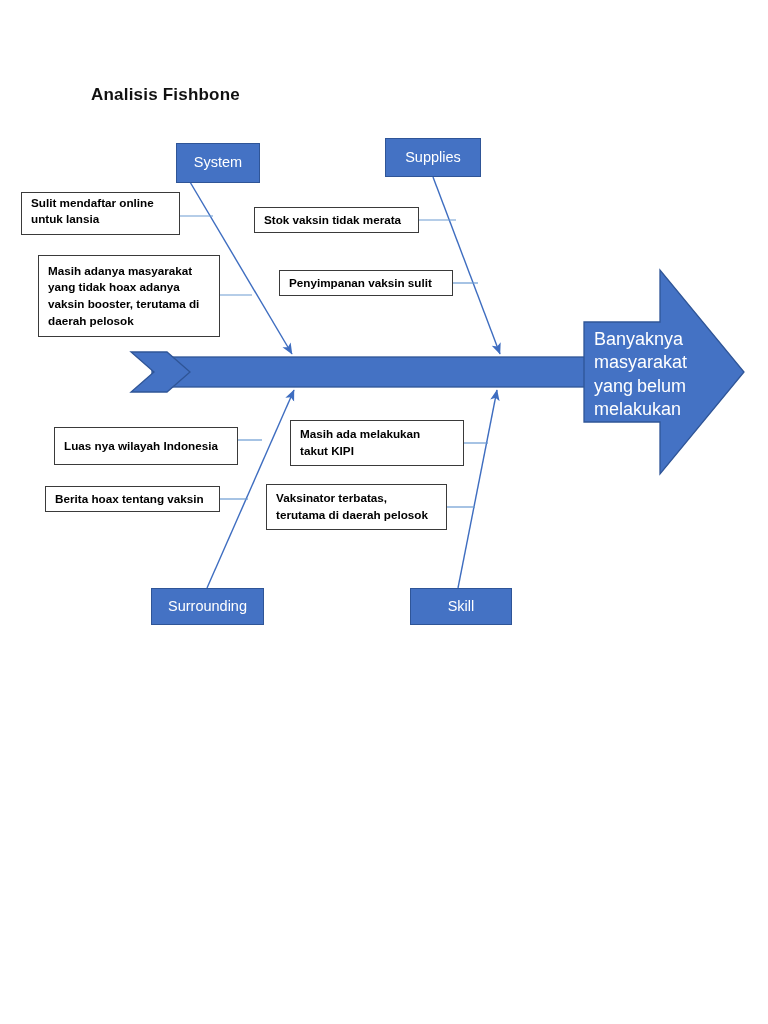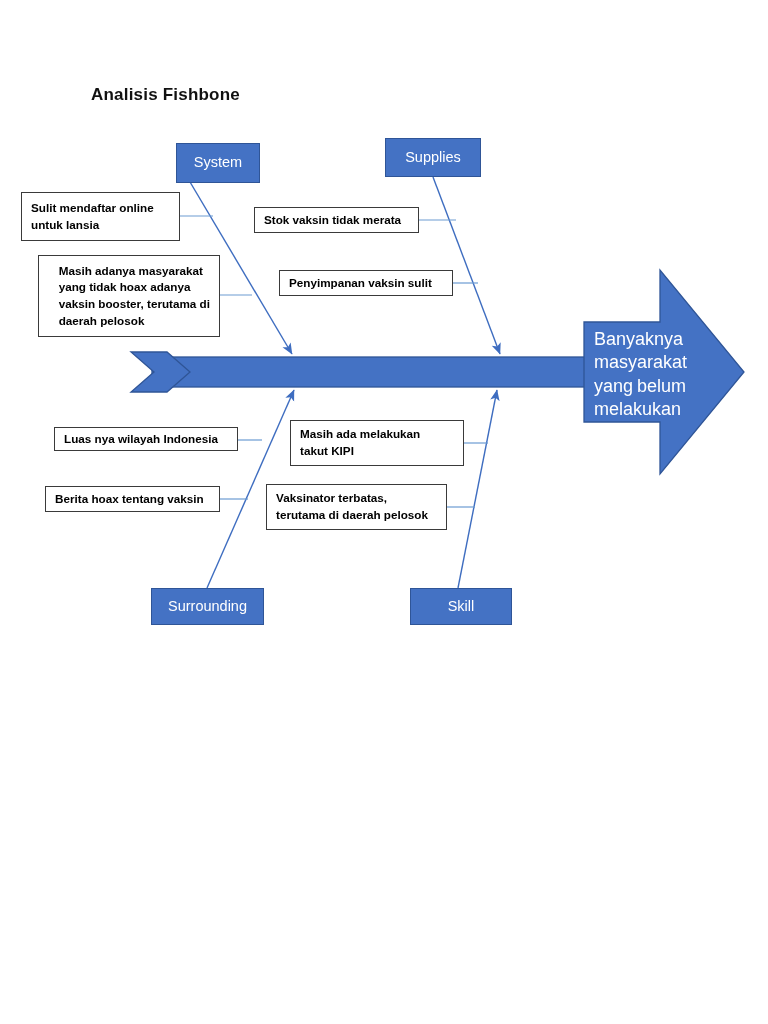--- a/index.html
+++ b/index.html
@@ -132,49 +132,49 @@
   </div>
 
   <div class="cat-box" style="left:151px; top:588px; width:113px; height:37px;">
     <span>Surrounding</span>
   </div>
 
   <div class="cat-box" style="left:410px; top:588px; width:102px; height:37px;">
     <span>Skill</span>
   </div>
 
-  <div class="cause-box" style="left:21px; top:192px; width:159px; height:49px;">
+  <div class="cause-box" style="left:21px; top:192px; width:159px; height:43px;align-items:flex-end;">
     <div>
       <span>Sulit mendaftar online</span>
       <span>untuk lansia</span>
     </div>
   </div>
 
-  <div class="cause-box" style="left:38px; top:255px; width:182px; height:82px;justify-content:flex-end;">
+  <div class="cause-box" style="left:38px; top:255px; width:182px; height:82px;">
     <div>
       <span>Masih adanya masyarakat</span>
       <span>yang tidak hoax adanya</span>
       <span>vaksin booster, terutama di</span>
       <span>daerah pelosok</span>
     </div>
   </div>
 
   <div class="cause-box" style="left:254px; top:207px; width:165px; height:26px;">
     <div>
       <span>Stok vaksin tidak merata</span>
     </div>
   </div>
 
   <div class="cause-box" style="left:279px; top:270px; width:174px; height:26px;">
     <div>
       <span>Penyimpanan vaksin sulit</span>
     </div>
   </div>
 
-  <div class="cause-box" style="left:54px; top:427px; width:184px; height:24px;">
+  <div class="cause-box" style="left:54px; top:427px; width:184px; height:38px;">
     <div>
       <span>Luas nya wilayah Indonesia</span>
     </div>
   </div>
 
   <div class="cause-box" style="left:45px; top:486px; width:175px; height:26px;">
     <div>
       <span>Berita hoax tentang vaksin</span>
     </div>
   </div>

